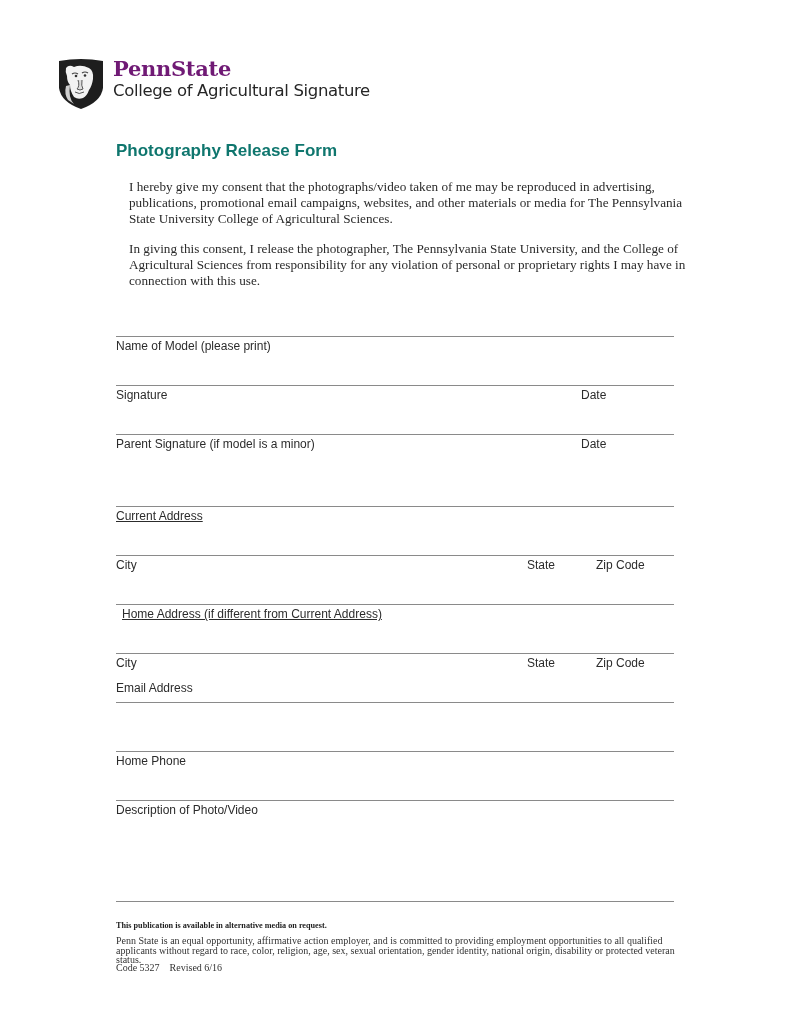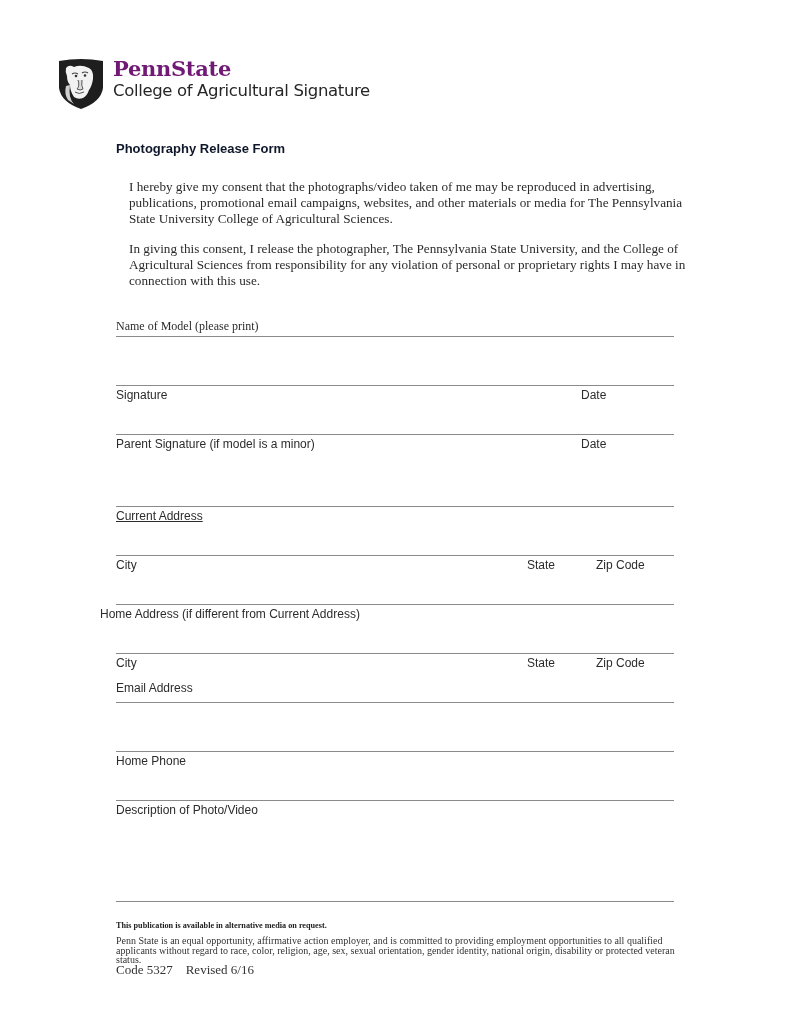--- a/index.html
+++ b/index.html
@@ -4,34 +4,34 @@
   <style>
     html, body { margin: 0; padding: 0; background: #ffffff; }
     body { width: 790px; height: 1022px; position: relative; overflow: hidden; color: #222; }
     .abs { position: absolute; }
 
     
     .shield { left: 58px; top: 58px; width: 46px; height: 52px; }
     .brand-name { left: 113px; top: 56px; font-family: "DejaVu Serif", serif; font-weight: bold; font-size: 21px; color: #701a75; letter-spacing: -0.3px; line-height: 26px; }
     .brand-college { left: 113px; top: 80px; font-family: "DejaVu Sans", sans-serif; font-size: 16.5px; color: #262626; letter-spacing: -0.35px; line-height: 22px; }
 
-    .title { left: 116px; top: 141px; font-family: "Liberation Sans", sans-serif; font-weight: bold; font-size: 13px; color: #0f172a; }
+    .title { left: 116px; top: 141px; font-family: "Liberation Sans", sans-serif; font-weight: bold; font-size: 17px; color: #0f766e; }
 
     .para { left: 116px; width: 572px; font-family: "Liberation Serif", serif; font-size: 13.2px; line-height: 16px; color: #2a2a2a; margin-left: 13px; }
     .para1 { top: 179px; }
     .para2 { top: 241px; }
 
     
     .rule { left: 116px; width: 558px; height: 1px; background: #8a8a8a; }
     .lbl { font-family: "Liberation Sans", sans-serif; font-size: 12px; color: #2c2c2c; line-height: 14px; white-space: nowrap; }
 
     
     .foot-bold { left: 116px; top: 921px; font-family: "Liberation Serif", serif; font-weight: bold; font-size: 8.2px; color: #222; text-align: right; }
     .foot-eeo { left: 116px; top: 936px; width: 572px; font-family: "Liberation Serif", serif; font-size: 10px; line-height: 9.5px; color: #333; }
-    .foot-code { left: 116px; top: 962px; font-family: "Liberation Serif", serif; font-size: 13px; color: #333; white-space: pre; }
+    .foot-code { left: 116px; top: 962px; font-family: "Liberation Serif", serif; font-size: 10px; color: #333; white-space: pre; }
   </style>
 </head>
 <body>
 
 <div class="abs shield">
   <svg width="46" height="52" viewBox="0 0 46 52">
     <path d="M1 3 Q23 -1 45 3 L45 30 Q43 44 23 51 Q3 44 1 30 Z" fill="#1e1e1e"></path>
     <path d="M8 10 Q11 6 16 9 Q23 6 31 10 Q36 13 35 21 Q34 28 31 32 Q29 38 25 40 Q20 42 16 39 Q12 33 12 27 Q9 24 9 18 Q7 14 8 10 Z" fill="#f2f2f2"></path>
     <path d="M14 16 Q17 14 20 16" stroke="#444" stroke-width="1.2" fill="none"></path>
     <path d="M24 15 Q27 13 30 15" stroke="#444" stroke-width="1.2" fill="none"></path>
@@ -44,40 +44,40 @@
 </div>
 <div class="abs brand-name">PennState</div>
 <div class="abs brand-college">College of Agricultural Signature</div>
 
 <div class="abs title">Photography Release Form</div>
 
 <div class="abs para para1">I hereby give my consent that the photographs/video taken of me may be reproduced in advertising, publications, promotional email campaigns, websites, and other materials or media for The Pennsylvania State University College of Agricultural Sciences.</div>
 <div class="abs para para2">In giving this consent, I release the photographer, The Pennsylvania State University, and the College of Agricultural Sciences from responsibility for any violation of personal or proprietary rights I may have in connection with this use.</div>
 
 <div class="abs rule" style="top:336px;"></div>
-<div class="abs lbl" style="left:116px; top:319px;font-family:Liberation Serif, serif;">Name of Model (please print)</div>
+<div class="abs lbl" style="left:116px; top:339px;">Name of Model (please print)</div>
 
 <div class="abs rule" style="top:385px;"></div>
 <div class="abs lbl" style="left:116px; top:388px;">Signature</div>
 <div class="abs lbl" style="left:581px; top:388px;">Date</div>
 
 <div class="abs rule" style="top:434px;"></div>
 <div class="abs lbl" style="left:116px; top:437px;">Parent Signature (if model is a minor)</div>
 <div class="abs lbl" style="left:581px; top:437px;">Date</div>
 
 <div class="abs rule" style="top:506px;"></div>
 <div class="abs lbl" style="left:116px; top:509px;text-decoration:underline;">Current Address</div>
 
 <div class="abs rule" style="top:555px;"></div>
 <div class="abs lbl" style="left:116px; top:558px;">City</div>
 <div class="abs lbl" style="left:527px; top:558px;">State</div>
 <div class="abs lbl" style="left:596px; top:558px;">Zip Code</div>
 
 <div class="abs rule" style="top:604px;"></div>
-<div class="abs lbl" style="left:100px; top:607px;">Home Address (if different from Current Address)</div>
+<div class="abs lbl" style="left:122px; top:607px;text-decoration:underline;">Home Address (if different from Current Address)</div>
 
 <div class="abs rule" style="top:653px;"></div>
 <div class="abs lbl" style="left:116px; top:656px;">City</div>
 <div class="abs lbl" style="left:527px; top:656px;">State</div>
 <div class="abs lbl" style="left:596px; top:656px;">Zip Code</div>
 
 <div class="abs rule" style="top:702px;"></div>
 <div class="abs lbl" style="left:116px; top:681px;">Email Address</div>
 
 <div class="abs rule" style="top:751px;"></div>

